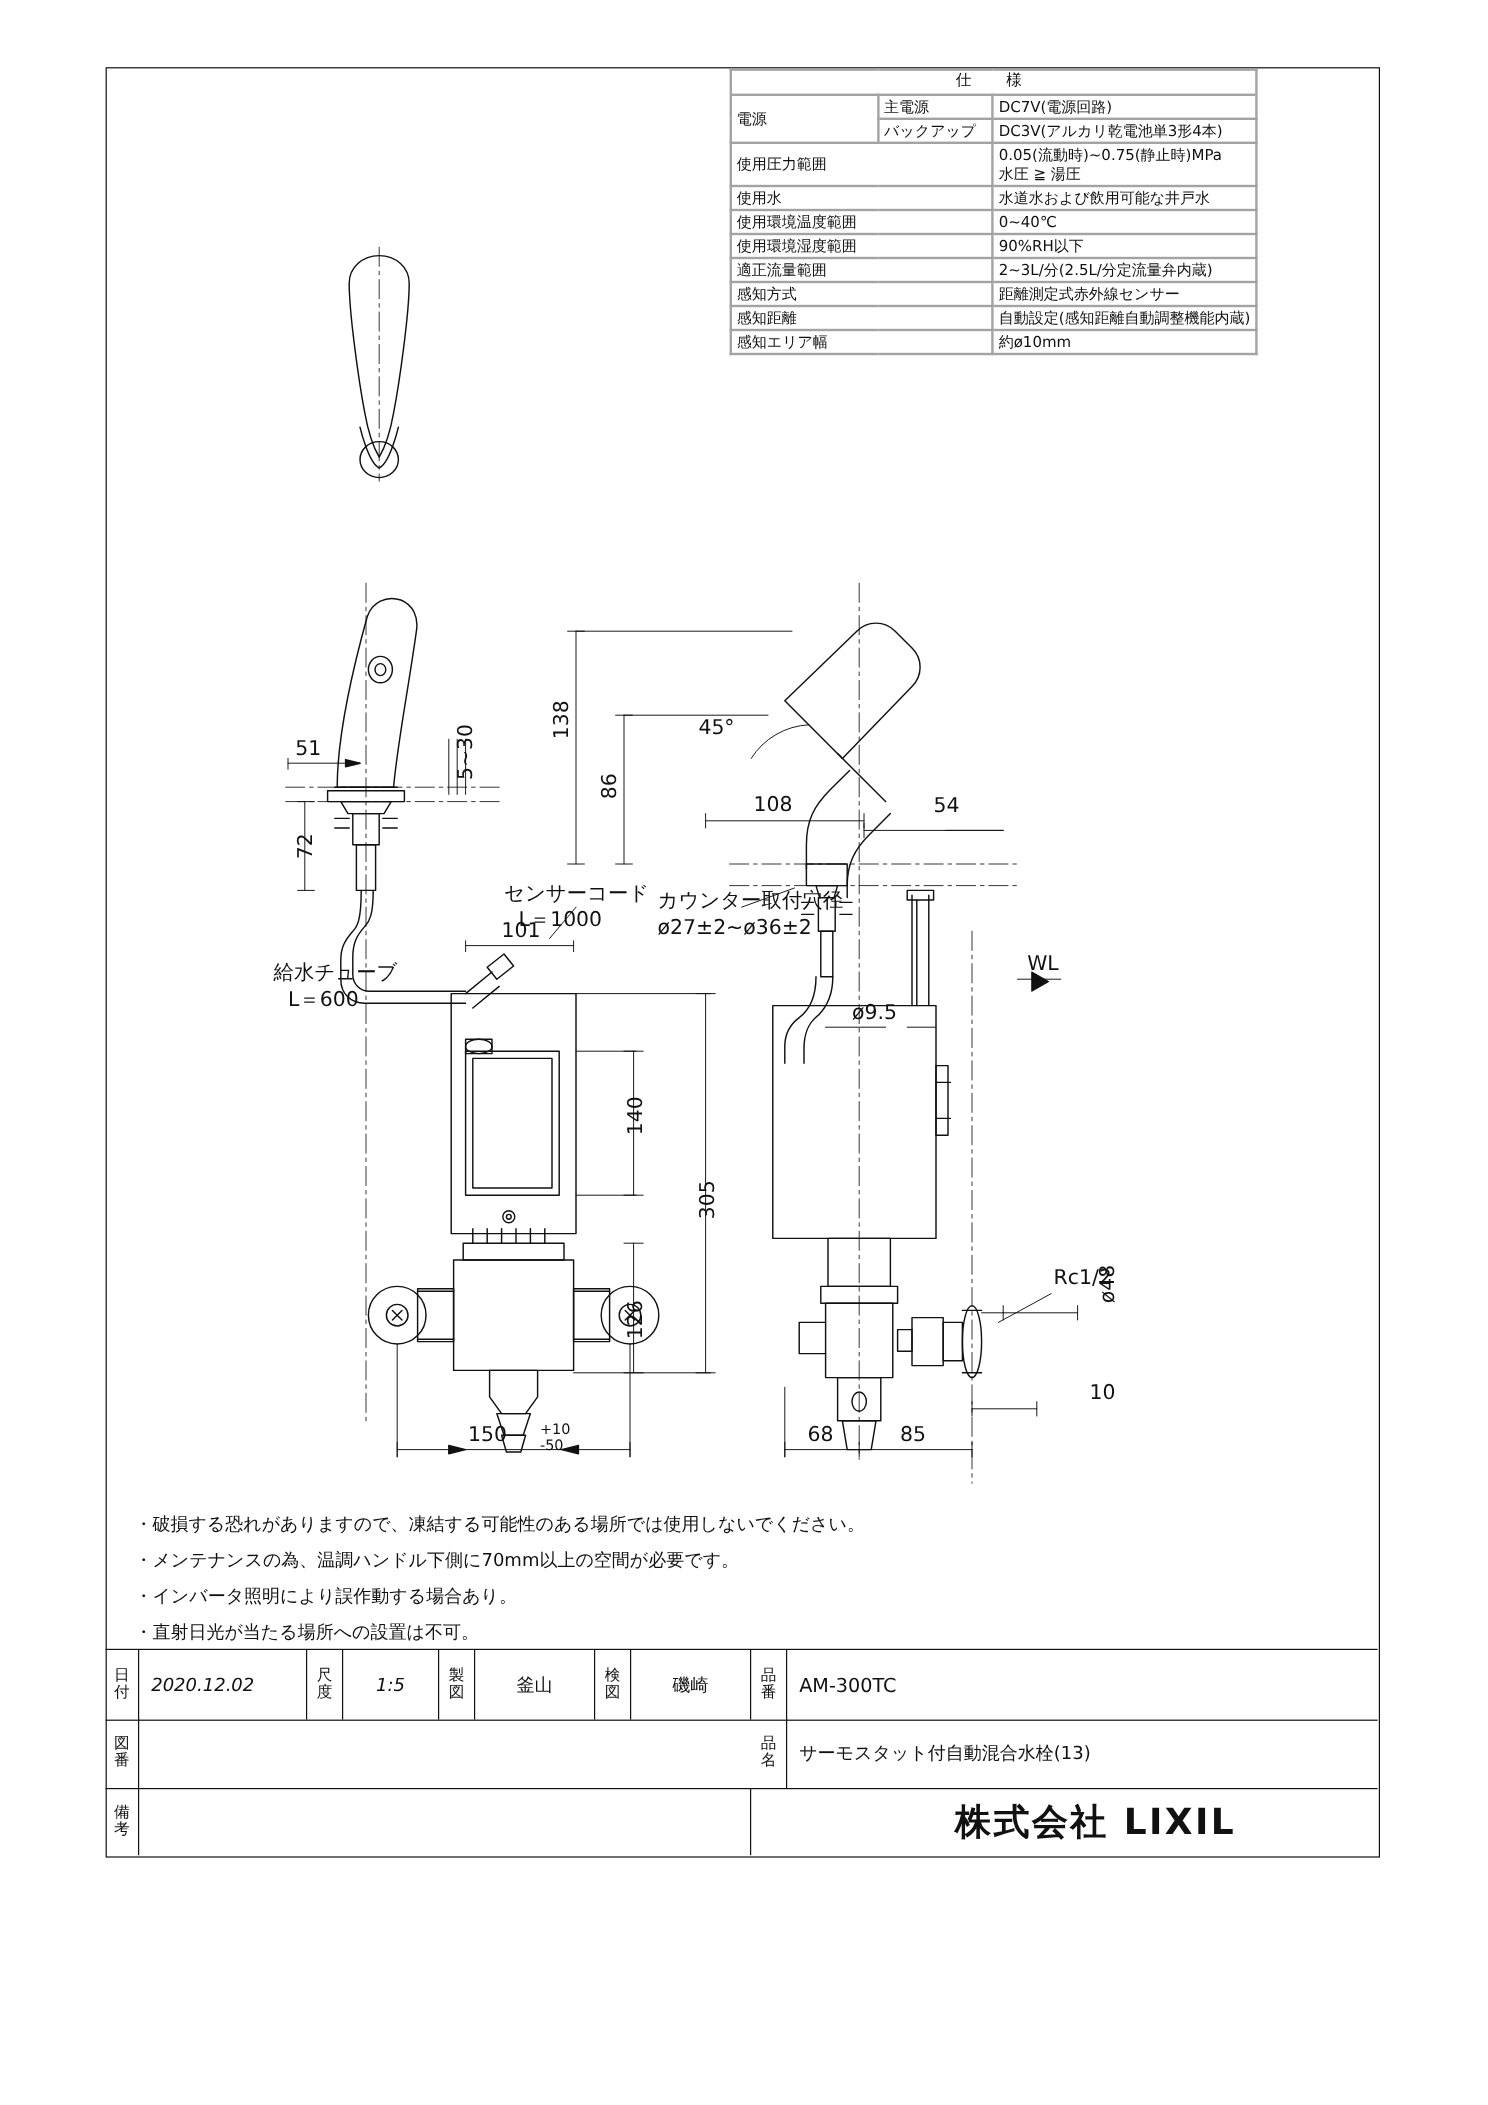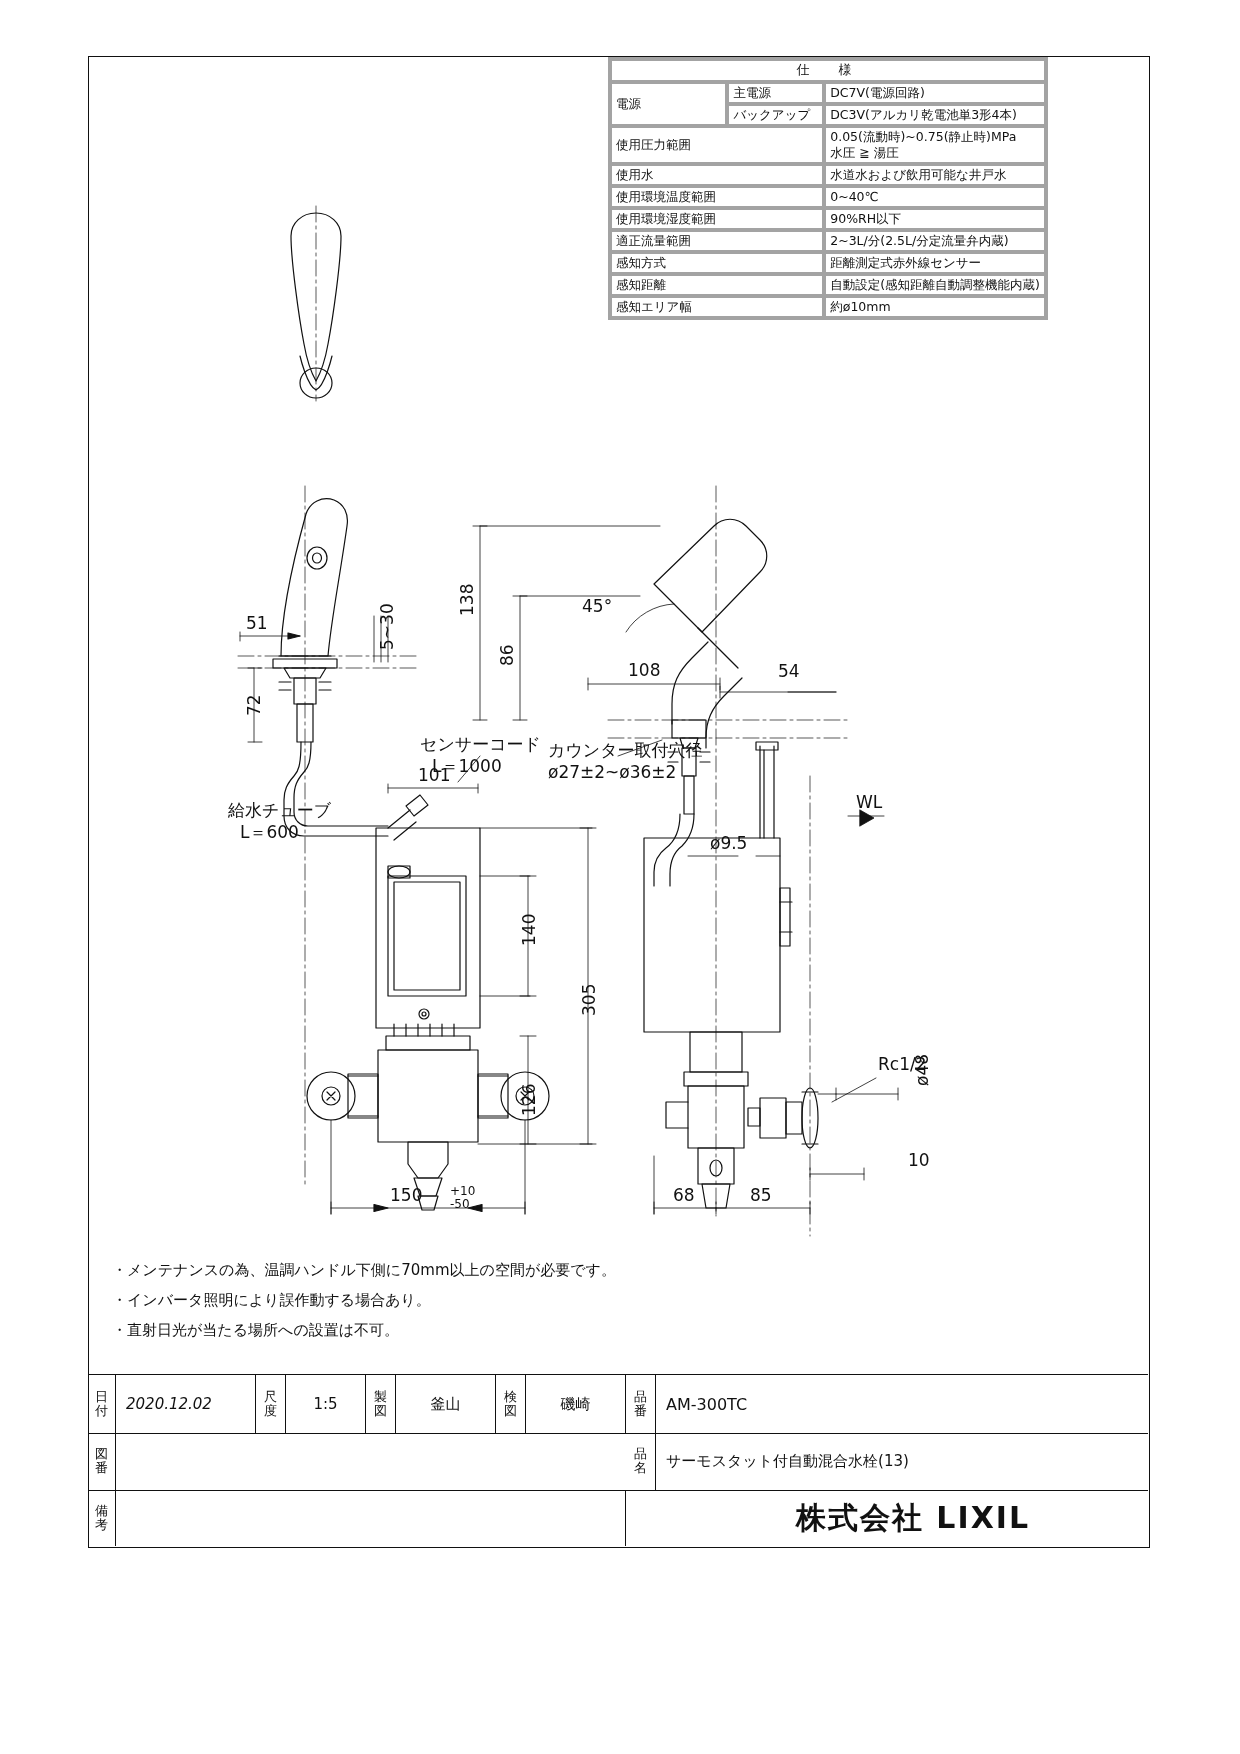--- a/index.html
+++ b/index.html
@@ -2,21 +2,21 @@
 <html><head>
 <meta charset="utf-8">
 <style>
   html,body{margin:0;padding:0;background:#ffffff;}
   body{font-family:"DejaVu Sans","Liberation Sans",sans-serif;color:#111;}
   #sheet{position:relative;width:1240px;height:1754px;background:#fff;overflow:hidden;}
   .frame{position:absolute;left:88px;top:56px;width:1060px;height:1490px;border:1.6px solid #111;}
 
   
   .spec{position:absolute;left:608px;top:57px;width:440px;border-collapse:collapse;font-size:12.5px;}
-  .spec td{border:4px solid #a3a3a3;padding:1px 4px;line-height:1.28;vertical-align:middle;}
+  .spec td{border:2px solid #a3a3a3;padding:1px 4px;line-height:1.28;vertical-align:middle;}
   .spec .hdr{text-align:center;letter-spacing:8px;font-size:13px;border-bottom:1px solid #111;}
   .spec .lbl{width:118px;white-space:nowrap;}
   .spec .lbl2{width:86px;white-space:nowrap;}
   .spec .val{white-space:nowrap;}
 
   
   svg.draw{position:absolute;left:88px;top:56px;width:1060px;height:1490px;overflow:visible;}
 
   
   .notes{position:absolute;left:112px;top:1255px;width:900px;font-size:15px;line-height:2.0;}
@@ -305,20 +305,21 @@
       <text x="332" y="694">センサーコード</text>
       <text x="344" y="716">L＝1000</text>
       <text x="140" y="760">給水チューブ</text>
       <text x="152" y="782">L＝600</text>
       <text x="460" y="700">カウンター取付穴径</text>
       <text x="460" y="722">ø27±2~ø36±2</text>
     </g>
   </svg>
 
   <div class="notes">
+    <div>・破損する恐れがありますので、凍結する可能性のある場所では使用しないでください。</div>
     <div>・メンテナンスの為、温調ハンドル下側に70mm以上の空間が必要です。</div>
     <div>・インバータ照明により誤作動する場合あり。</div>
     <div>・直射日光が当たる場所への設置は不可。</div>
   </div>
 
   <div class="title-block">
 
     <div style="position:absolute;left:0;top:0;width:100%;height:58px;border-top:1.6px solid #111;border-bottom:1.4px solid #111;">
       <div class="tbcell" style="left:0;width:28px;">
         <span class="vlabel">
@@ -326,21 +327,21 @@
             <span style="display:block">付</span>
           </span>
       </div>
       <div class="tbcell lefttext" style="left:28px;width:140px;font-style:italic;">2020.12.02</div>
       <div class="tbcell" style="left:168px;width:30px;">
         <span class="vlabel">
             <span style="display:block">尺</span>
             <span style="display:block">度</span>
           </span>
       </div>
-      <div class="tbcell" style="left:198px;width:80px;">1:5</div>
+      <div class="tbcell" style="left:198px;width:80px;font-style:italic;">1:5</div>
       <div class="tbcell" style="left:278px;width:30px;">
         <span class="vlabel">
             <span style="display:block">製</span>
             <span style="display:block">図</span>
           </span>
       </div>
       <div class="tbcell" style="left:308px;width:100px;">釜山</div>
       <div class="tbcell" style="left:408px;width:30px;">
         <span class="vlabel">
             <span style="display:block">検</span>

